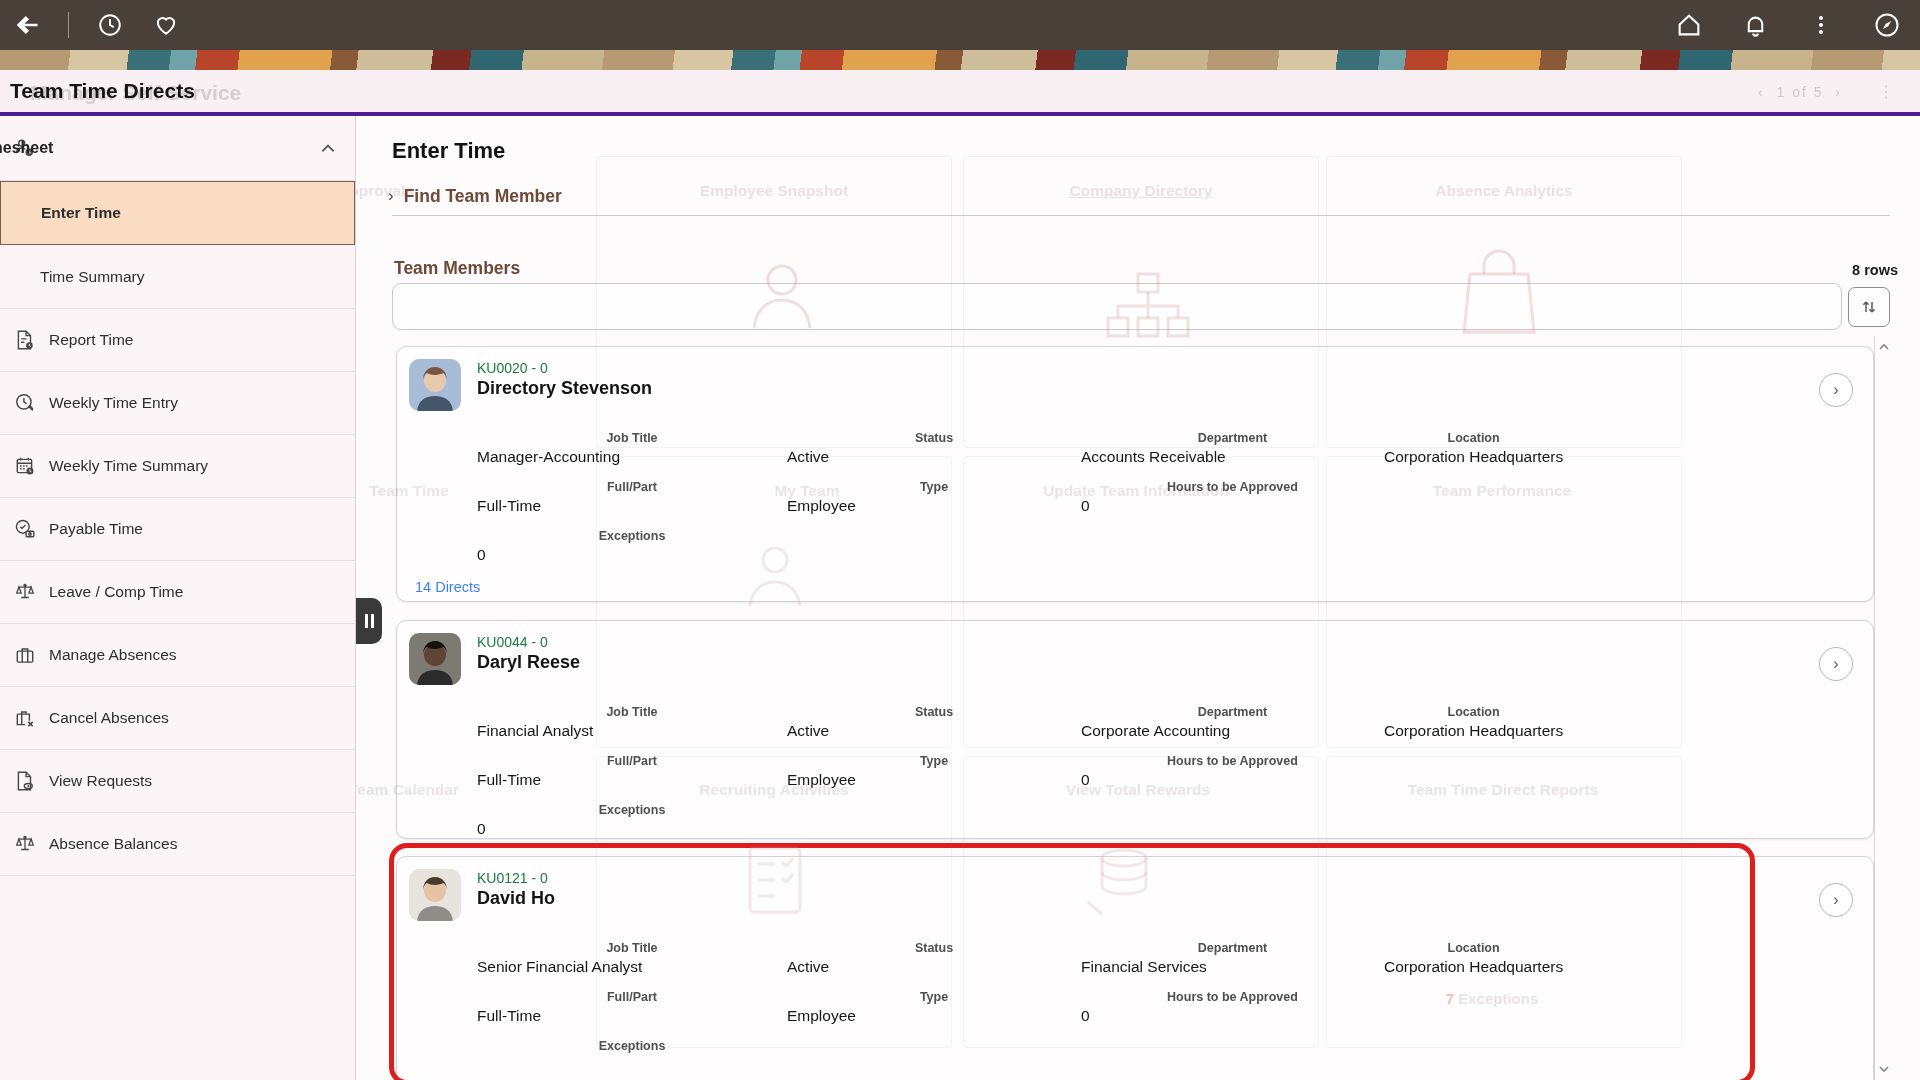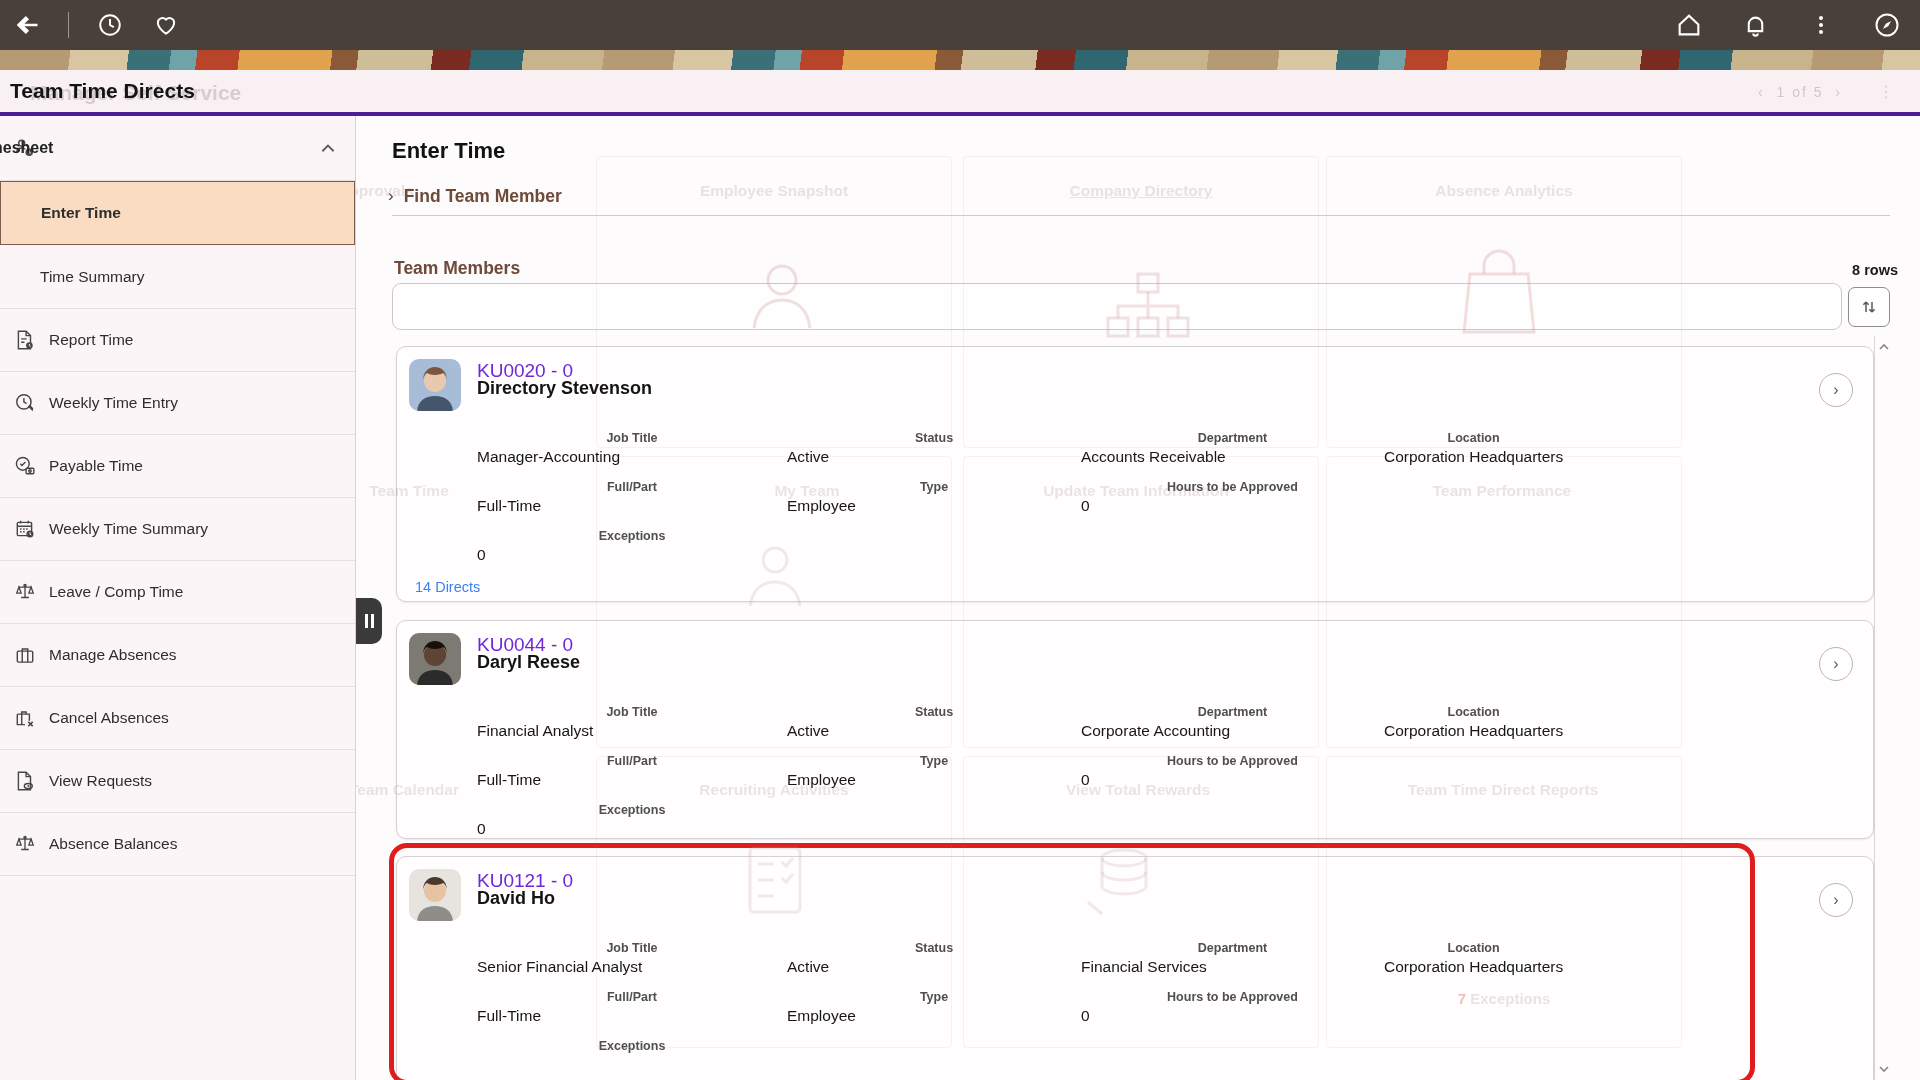--- a/index.html
+++ b/index.html
@@ -74,38 +74,38 @@
   
   .card-list { position:absolute; left:40px; top:230px; width:1478px; }
   .card { position:relative; width:1478px; background:#fffdfe; border:1px solid #d7d1d3; border-radius:10px;
     box-shadow:0 1px 2px rgba(120,110,112,.12); }
   .card:nth-child(1) { height:256px; }
   .card:nth-child(2) { height:219px; margin-top:18px; }
   .card:nth-child(3) { height:300px; margin-top:17px; }
   .card.highlighted::after { content:""; position:absolute; left:-8px; top:-14px; width:1356px; height:232px;
     border:5px solid #e01d1d; border-radius:18px; pointer-events:none; }
   .avatar { position:absolute; left:12px; top:12px; width:52px; height:52px; border-radius:10px; overflow:hidden; }
-  .emp-id { position:absolute; left:80px; top:13px; font-size:19px; color:#6d28d9; }
+  .emp-id { position:absolute; left:80px; top:13px; font-size:14px; color:#15803d; }
   .emp-name { position:absolute; left:80px; top:31px; font-size:18px; font-weight:700; color:#141414; }
   .chev-btn { position:absolute; left:1422px; top:26px; width:34px; height:34px; border:1px solid #b9b3b5;
     border-radius:50%; background:#fff; color:#5c5c5c; font-size:16px; display:flex; align-items:center;
     justify-content:center; cursor:pointer; }
   .fields { position:absolute; left:80px; top:84px; display:grid; grid-template-columns:310px 294px 303px auto; }
   .field { margin-bottom:11px; min-height:38px; }
   .flabel { font-size:12.5px; font-weight:700; color:#4f4f4f;text-align:center; }
   .fvalue { font-size:15.5px; color:#161616; margin-top:3px; }
   .directs-link { position:absolute; left:18px; top:232px; font-size:14.5px; color:#3b82f6; cursor:pointer; }
 
   
   .ghost { position:absolute; inset:0; pointer-events:none; z-index:30; overflow:hidden; }
   .g-tile { position:absolute; width:356px; height:292px; border:1px solid rgba(170,125,125,.10); border-radius:4px; }
   .g-label { position:absolute; transform:translateX(-50%); font-size:15.5px; font-weight:700;
     color:rgba(125,88,92,.16); white-space:nowrap; }
   .g-wm { position:absolute; transform:translateX(-50%); font-size:15px; font-weight:700; white-space:nowrap;
-    color:rgba(140,100,100,.18);margin-left:12px; }
+    color:rgba(140,100,100,.18); }
   .g-wm .wm-count { color:rgba(220,70,60,.34); }
   .g-shape { position:absolute; }
 
   svg { display:block; }
 </style>
 </head>
 <body>
 
 <div id="screen">
 
@@ -216,40 +216,40 @@
                 <path d="M9 5.5V9l2.4 1.6"></path>
                 <path d="M12.5 13.2 17 17.5l.5-2.8-3-3z" fill="#474747" stroke="none"></path>
               </svg>
             </span>
     <span class="label">Weekly Time Entry</span>
   </div>
 
   <div class="side-item">
     <span class="icon">
               <svg width="22" height="22" viewBox="0 0 20 20" fill="none" stroke="#474747" stroke-width="1.3">
-                <circle cx="8" cy="8" r="5.8"></circle>
-                <path d="M5.7 8l1.6 1.6 3-3.2"></path>
-                <rect x="11" y="12" width="7" height="5" rx="0.8"></rect>
-                <circle cx="14.5" cy="14.5" r="1.1"></circle>
-              </svg>
-            </span>
-    <span class="label">Payable Time</span>
-  </div>
-
-  <div class="side-item">
-    <span class="icon">
-              <svg width="22" height="22" viewBox="0 0 20 20" fill="none" stroke="#474747" stroke-width="1.3">
                 <rect x="3" y="4" width="13" height="12" rx="1"></rect>
                 <path d="M6 2.5V5M13 2.5V5M3 7.5h13"></path>
                 <path d="M5.5 10h1.4M8.3 10h1.4M11 10h1.4M5.5 12.5h1.4M8.3 12.5h1.4"></path>
                 <circle cx="14.5" cy="14.5" r="3.2" fill="#474747" stroke="none"></circle>
                 <path d="M14.5 13v1.7l1.2.7" stroke="#fbf5f7" stroke-width="0.9"></path>
               </svg>
             </span>
     <span class="label">Weekly Time Summary</span>
+  </div>
+
+  <div class="side-item">
+    <span class="icon">
+              <svg width="22" height="22" viewBox="0 0 20 20" fill="none" stroke="#474747" stroke-width="1.3">
+                <circle cx="8" cy="8" r="5.8"></circle>
+                <path d="M5.7 8l1.6 1.6 3-3.2"></path>
+                <rect x="11" y="12" width="7" height="5" rx="0.8"></rect>
+                <circle cx="14.5" cy="14.5" r="1.1"></circle>
+              </svg>
+            </span>
+    <span class="label">Payable Time</span>
   </div>
 
   <div class="side-item">
     <span class="icon">
               <svg width="22" height="22" viewBox="0 0 20 20" fill="none" stroke="#474747" stroke-width="1.2">
                 <path d="M10 3.5v11M6.5 15h7M4 5.5h12"></path>
                 <circle cx="10" cy="4" r="1"></circle>
                 <path d="M4.5 5.5 2.5 11h4z"></path>
                 <path d="M15.5 5.5 13.5 11h4z"></path>
               </svg>

